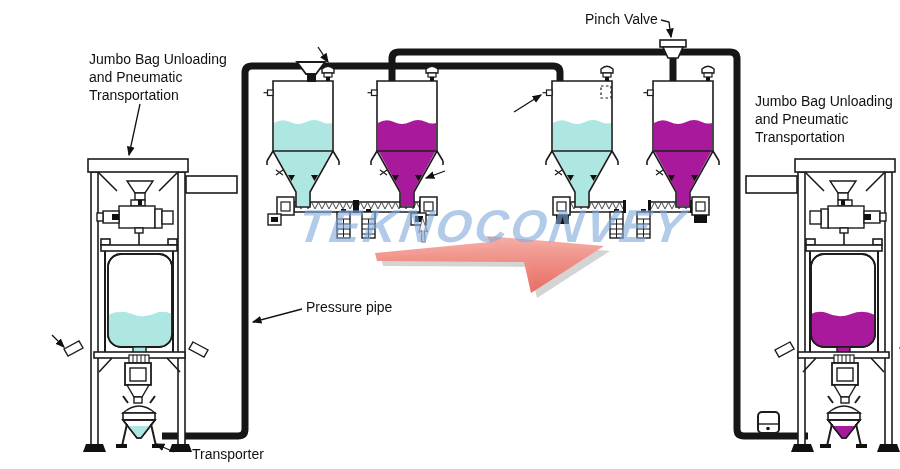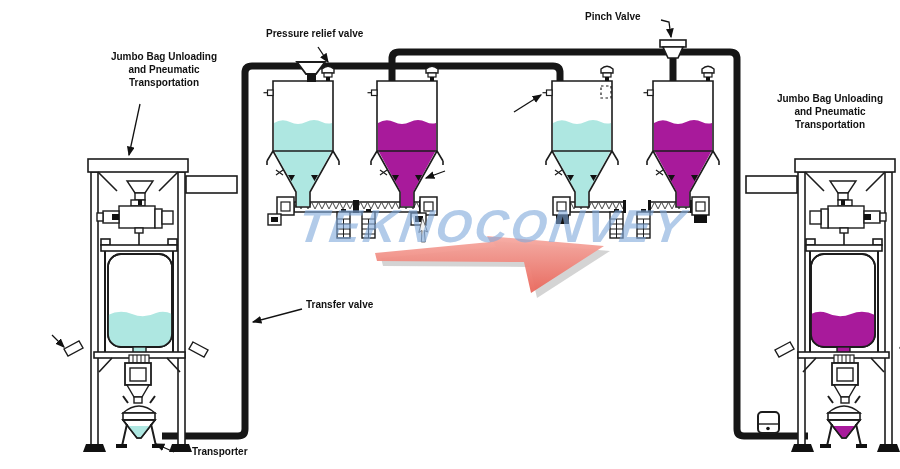--- a/index.html
+++ b/index.html
@@ -1,20 +1,20 @@
 <!DOCTYPE html>
 <html style="--material-cyan: #aee7e1; --material-magenta: #a81a9b; --pipe-black: #161616; --arrow-salmon: #e9665a; --label-text: #111111; --watermark-blue: #7fa9dc;"><head>
 <meta charset="utf-8">
 <style>
   html,body{margin:0;padding:0;background:#fff;}
   .canvas{position:relative;width:900px;height:469px;background:#ffffff;overflow:hidden;
           font-family:"Liberation Sans",sans-serif;}
   .canvas svg{position:absolute;left:0;top:0;}
-  .lbl{position:absolute;font-weight:bold;font-size:10px;line-height:1.28;
-       color:var(--label-text,#111);white-space:pre-line;text-align:center;}
+  .lbl{position:absolute;font-weight:normal;font-size:14px;line-height:1.28;
+       color:var(--label-text,#111);white-space:pre-line;}
   .watermark{position:absolute;left:299px;top:199px;font-style:italic;font-weight:bold;
        font-size:46px;letter-spacing:3px;transform:skewX(-8deg);opacity:.6;
        color:var(--watermark-blue,#7fa9dc);}
 </style>
 </head>
 <body>
 
 <div class="canvas">
 
 <svg width="900" height="469" viewBox="0 0 900 469">
@@ -209,23 +209,22 @@
 
   <g>
     <path d="M381 258 L496 247 L493 241 L610 251 L537 298 L530 267 L383 266 Z" fill="#c6c6c6" opacity="0.75"></path>
     <path d="M375 253 L490 242 L487 236 L604 246 L531 293 L524 262 L377 261 Z" fill="url(#redg)" opacity="0.95"></path>
   </g>
 </svg>
 
 <div class="lbl" style="left:89px;top:51px;width:150px;">Jumbo Bag Unloading
 and Pneumatic
 Transportation</div>
-<div class="lbl" style="left:266px;top:28px;">Pressure relief valve</div>
 <div class="lbl" style="left:585px;top:11px;">Pinch Valve</div>
 <div class="lbl" style="left:755px;top:93px;width:150px;">Jumbo Bag Unloading
 and Pneumatic
 Transportation</div>
-<div class="lbl" style="left:306px;top:299px;">Transfer valve</div>
+<div class="lbl" style="left:306px;top:299px;">Pressure pipe</div>
 <div class="lbl" style="left:192px;top:446px;">Transporter</div>
 
 <div class="watermark" style="color: rgb(127, 169, 220);">TEKNOCONVEY</div>
 
 </div>
 
 </body></html>

